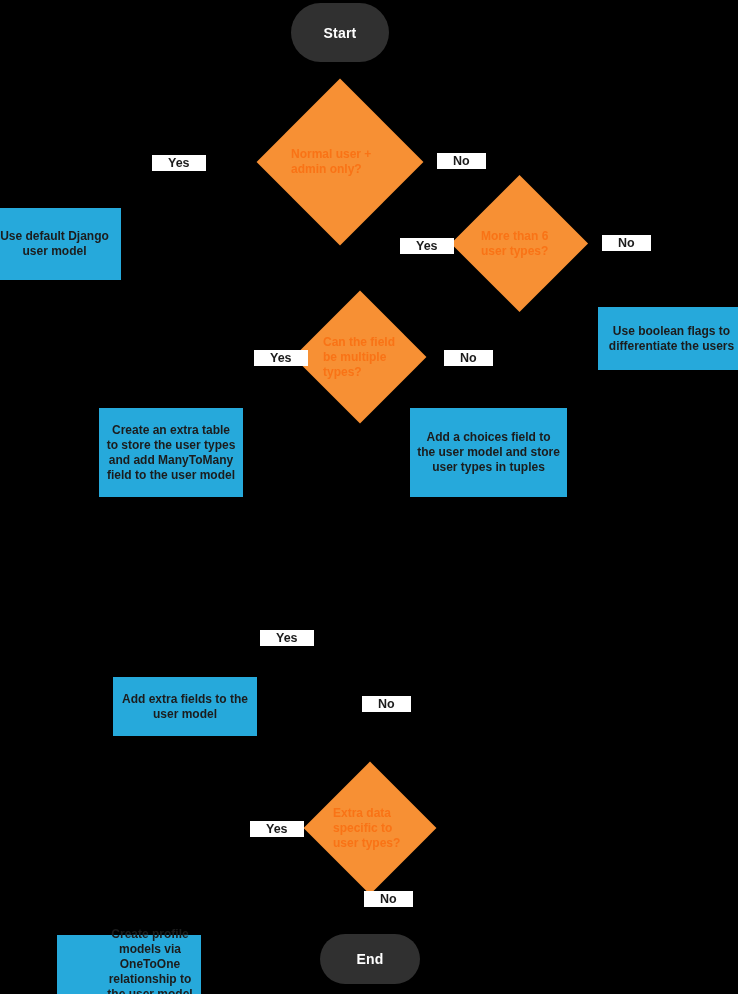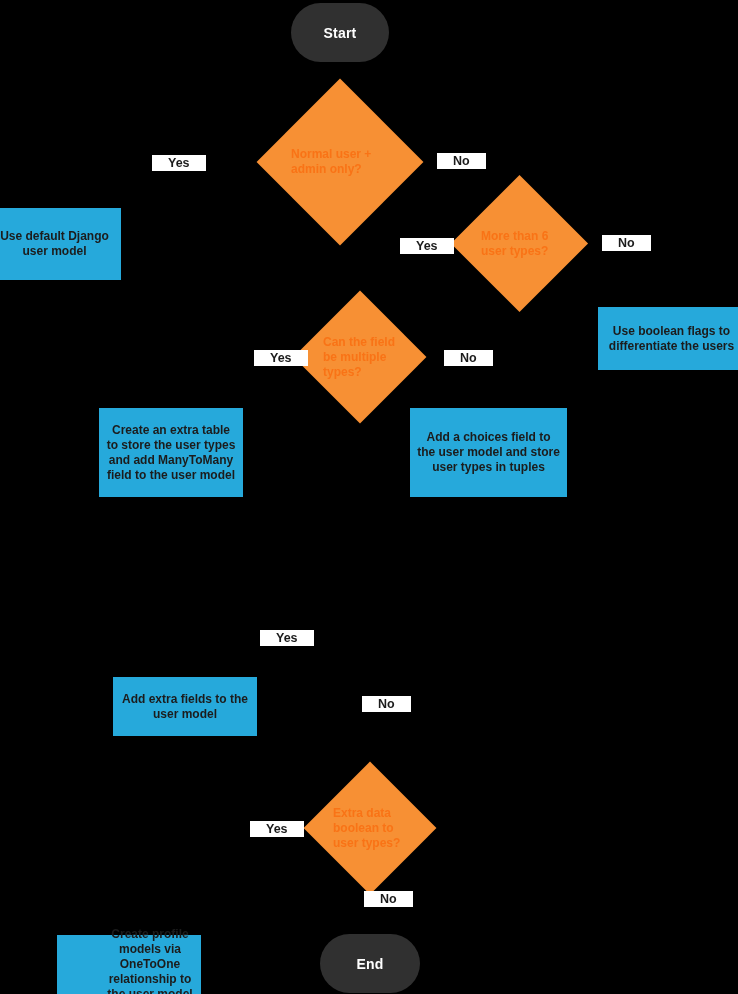--- a/index.html
+++ b/index.html
@@ -162,27 +162,27 @@
 
   <div class="edge-label" style="left:260px; top:630px;">Yes</div>
   <div class="edge-label" style="left:362px; top:696px;">No</div>
 
   <div class="process" style="left:113px; top:677px; width:144px; height:59px;align-items:center;">
     <span>Add extra fields to the user model</span>
   </div>
 
   <div class="diamond" style="left:323px; top:781px; width:94px; height:94px;">
     <div class="shape"></div>
-    <div class="dtext">Extra data boolean to user types?</div>
+    <div class="dtext">Extra data specific to user types?</div>
   </div>
 
   <div class="edge-label" style="left:250px; top:821px;">Yes</div>
   <div class="edge-label" style="left:364px; top:891px;">No</div>
 
   <div class="process" style="left:57px; top:935px; width:144px; height:59px;padding-left:48px;">
     <span>Create profile models via OneToOne relationship to the user model</span>
   </div>
 
-  <div class="terminator" style="left:320px; top:934px; width:100px; height:59px;">
+  <div class="terminator" style="left:320px; top:934px; width:100px; height:50px;">
     <span>End</span>
   </div>
 
 </div>
 
 </body></html>

